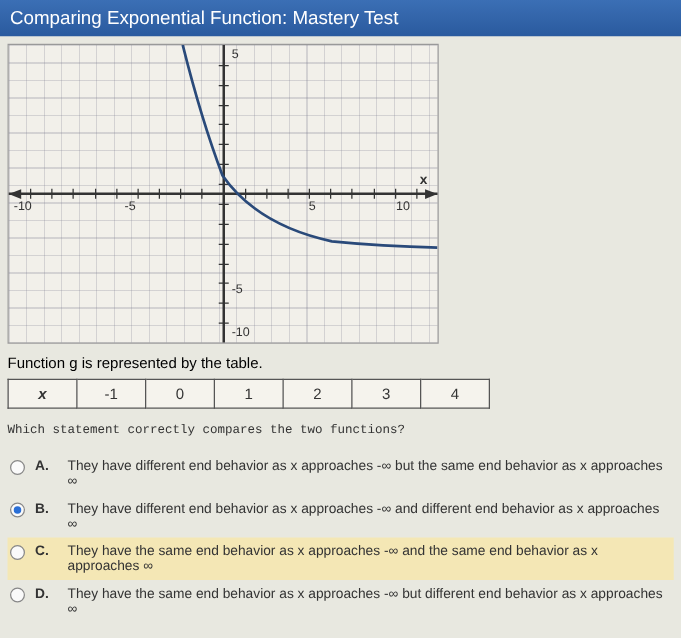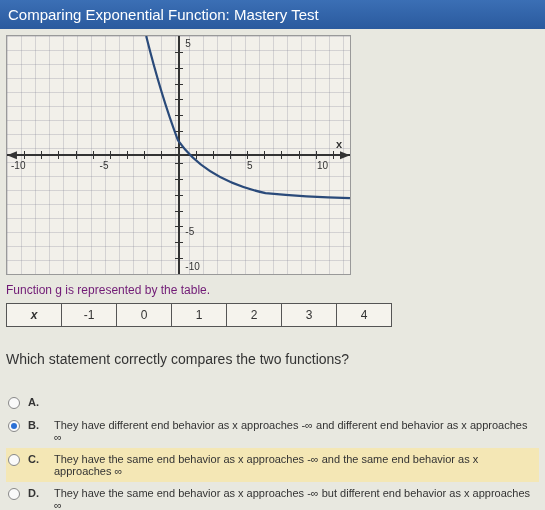--- a/index.html
+++ b/index.html
@@ -37,33 +37,33 @@
   .axis-x, .axis-y { position: absolute; background: #333; }
   .axis-x { height: 2px; left: 0; right: 0; top: 50%; transform: translateY(-1px); }
   .axis-y { width: 2px; top: 0; bottom: 0; left: 50%; transform: translateX(-1px); }
   .ticks { position: absolute; inset: 0; }
   .tick-x, .tick-y { position: absolute; background: #333; }
   .tick-x { width: 1px; height: 8px; top: 50%; transform: translateY(-4px); }
   .tick-y { width: 8px; height: 1px; left: 50%; transform: translateX(-4px); }
   .axis-label { position: absolute; font-size: 10px; color: #333; }
   .curve { position: absolute; inset: 0; pointer-events: none; }
   .arrow-x { position: absolute; font-size: 11px; }
-  .caption { font-size: 12px; margin: 6px 0; color: #701a75; }
+  .caption { font-size: 12px; margin: 6px 0; color: #000000; }
   .tbl { border-collapse: collapse; margin: 4px 0 8px 0; }
   .tbl td, .tbl th {
     border: 1px solid #555;
     padding: 4px 10px;
     text-align: center;
     min-width: 55px;
     font-weight: normal;
     font-size: 12px;
     background: #f5f3ed;
   }
   .tbl .hcell { font-style: italic; font-weight: bold; }
-  .question { font-size: 14px; margin: 24px 0; }
+  .question { font-size: 10px; margin: 12px 0; font-family: Liberation Mono, monospace; }
   .opts { margin-top: 6px; }
   .opt {
     display: flex;
     align-items: flex-start;
     gap: 8px;
     padding: 5px 2px;
     font-size: 11px;
   }
   .opt.highlight { background: #f4e7b5; }
   .radio {
@@ -162,20 +162,21 @@
     </tr>
   </tbody>
     </table>
 
   <div class="question">Which statement correctly compares the two functions?</div>
 
   <div class="opts" id="opts">
       <div class="opt">
         <div class="radio"></div>
         <div class="opt-letter">A.</div>
+        <div class="opt-text">They have different end behavior as x approaches -∞ but the same end behavior as x approaches ∞</div>
       </div>
       <div class="opt">
         <div class="radio checked"></div>
         <div class="opt-letter">B.</div>
         <div class="opt-text">They have different end behavior as x approaches -∞ and different end behavior as x approaches ∞</div>
       </div>
       <div class="opt highlight">
         <div class="radio"></div>
         <div class="opt-letter">C.</div>
         <div class="opt-text">They have the same end behavior as x approaches -∞ and the same end behavior as x approaches ∞</div>

